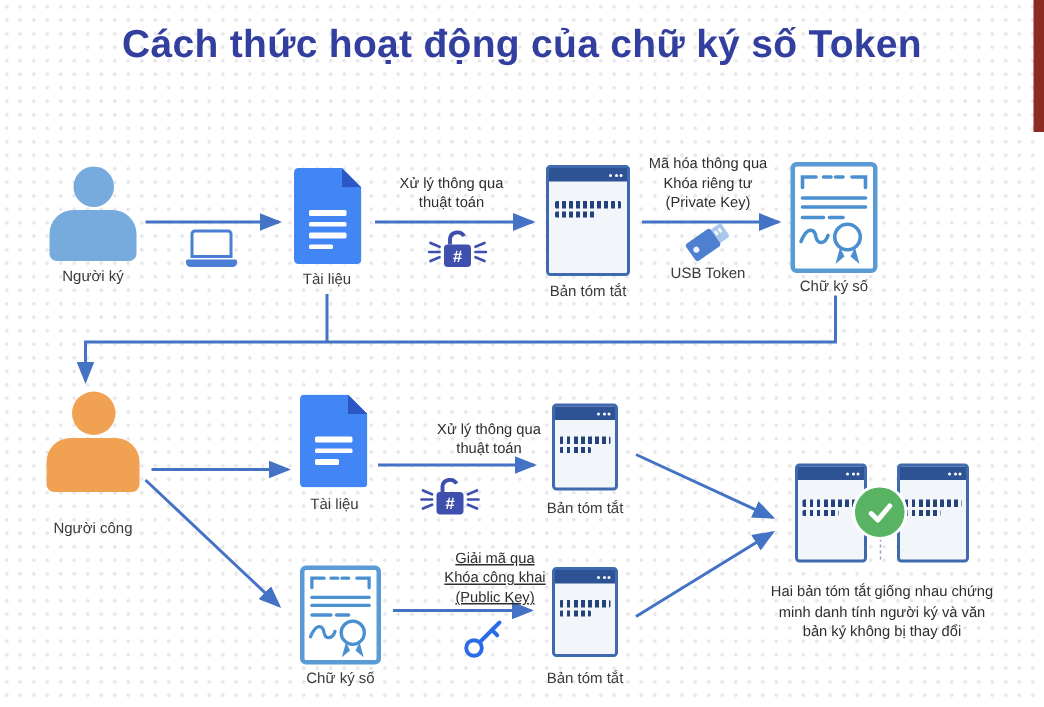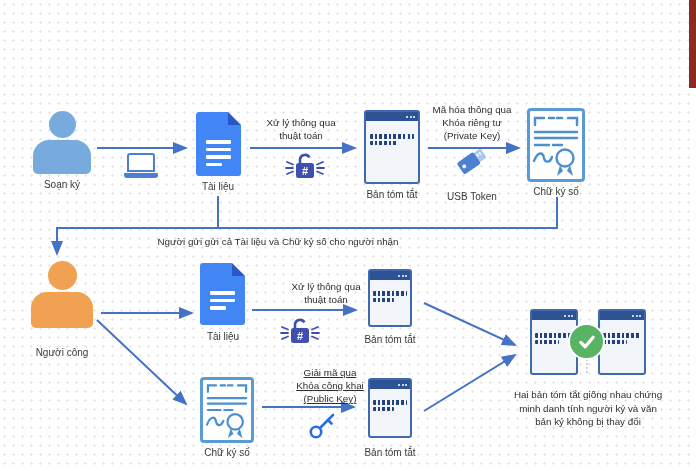--- a/index.html
+++ b/index.html
@@ -38,20 +38,21 @@
   .laptop .base{width:34px;height:4.5px;background:#4b7fd6;border-radius:1px 1px 3px 3px;margin-top:1px;}
   .check{position:absolute;width:33px;height:33px;border-radius:50%;background:#58b463;border:2.5px solid #fff;
     display:flex;align-items:center;justify-content:center;box-sizing:content-box;}
   .edge-strip{position:absolute;right:0;top:0;width:7px;height:88px;background:#8c2a24;}
 </style>
 </head>
 <body>
 
 <div class="stage">
 
+  <div class="title">Cách thức hoạt động của chữ ký số Token</div>
   <div class="edge-strip"></div>
 
   <svg class="connectors" width="696" height="471">
     <defs>
       <marker id="ah" viewBox="0 0 8 6" markerWidth="8" markerHeight="6" refX="6.5" refY="3" orient="auto">
         <path d="M0,0 L7.5,3 L0,6 Z" fill="#4472c4"></path>
       </marker>
     </defs>
     <g stroke="#4472c4" stroke-width="2" fill="none">
       <path d="M97,148 L186,148" marker-end="url(#ah)"></path>
@@ -66,21 +67,21 @@
       <path d="M262,407 L354,407" marker-end="url(#ah)"></path>
       <path d="M424,411 L515,355" marker-end="url(#ah)"></path>
       <path d="M587,359 L587,373" stroke="#8aa2c0" stroke-width="1" stroke-dasharray="2,2"></path>
     </g>
   </svg>
 
   <div class="person p-blue" style="left:29px;top:111px;width:66px;">
     <div class="head" style="width:27px;height:27px;"></div>
     <div class="torso" style="width:58px;height:34px;"></div>
   </div>
-  <div class="lbl" style="left:27px;top:179px;width:70px;">Soạn ký</div>
+  <div class="lbl" style="left:27px;top:179px;width:70px;">Người ký</div>
 
   <div class="laptop" style="left:124px;top:153px;">
     <div class="screen"></div>
     <div class="base"></div>
   </div>
 
   <div class="doc" style="left:196px;top:112px;width:45px;height:64px;">
     <div class="fold"></div>
     <div class="lines">
       <div class="line" style="width:25px;"></div>
@@ -123,42 +124,41 @@
 (Private Key)</div>
   <svg style="position:absolute;left:450px;top:144px;" width="44" height="34" viewBox="0 0 44 34">
     <g transform="rotate(-35 22 17)">
       <rect x="27" y="11.5" width="9" height="11" rx="1.5" fill="#a9c7ec"></rect>
       <rect x="29" y="14" width="1.6" height="3" fill="#fff"></rect>
       <rect x="32" y="14" width="1.6" height="3" fill="#fff"></rect>
       <rect x="8" y="10" width="20" height="14" rx="2" fill="#4f7fd0"></rect>
       <circle cx="12.5" cy="17" r="2" fill="#ffffff" opacity="0.9"></circle>
     </g>
   </svg>
-  <div class="lbl" style="left:440px;top:177px;width:64px;margin-top:14px;">USB Token</div>
+  <div class="lbl" style="left:440px;top:177px;width:64px;">USB Token</div>
 
   <div class="cert" style="left:527px;top:108px;width:58px;height:74px;">
     <svg width="52" height="68" viewBox="0 0 52 66">
       <g fill="none" stroke="#4a90d0" stroke-width="2.4" stroke-linecap="round">
         <path d="M5,13 V6 H14"></path>
           <path d="M38,6 H47 V13"></path>
         <path d="M19,6 H33" stroke-dasharray="5,3"></path>
         <path d="M5,20 H47"></path>
           <path d="M5,26 H47"></path>
         <path d="M5,33 H19"></path>
           <path d="M23,33 H32"></path>
         <path d="M4,49 C8,39 13,40 14,46 C15,51 20,51 22,45"></path>
         <circle cx="35" cy="46" r="8.5"></circle>
       </g>
       <path d="M30,53 L27,64 L33,59 Z" fill="#4a90d0"></path>
       <path d="M40,53 L43,64 L37,59 Z" fill="#4a90d0"></path>
     </svg>
   </div>
   <div class="lbl" style="left:522px;top:186px;width:68px;">Chữ ký số</div>
 
-  <div class="note" style="left:147px;top:235px;width:262px;">Người gửi gửi cả Tài liệu và Chữ ký số cho người nhận</div>
 
   <div class="person p-orange" style="left:28px;top:261px;width:68px;">
     <div class="head" style="width:29px;height:29px;"></div>
     <div class="torso" style="width:62px;height:36px;"></div>
   </div>
   <div class="lbl" style="left:24px;top:347px;width:76px;">Người công</div>
 
   <div class="doc" style="left:200px;top:263px;width:45px;height:62px;">
     <div class="fold"></div>
     <div class="lines">

